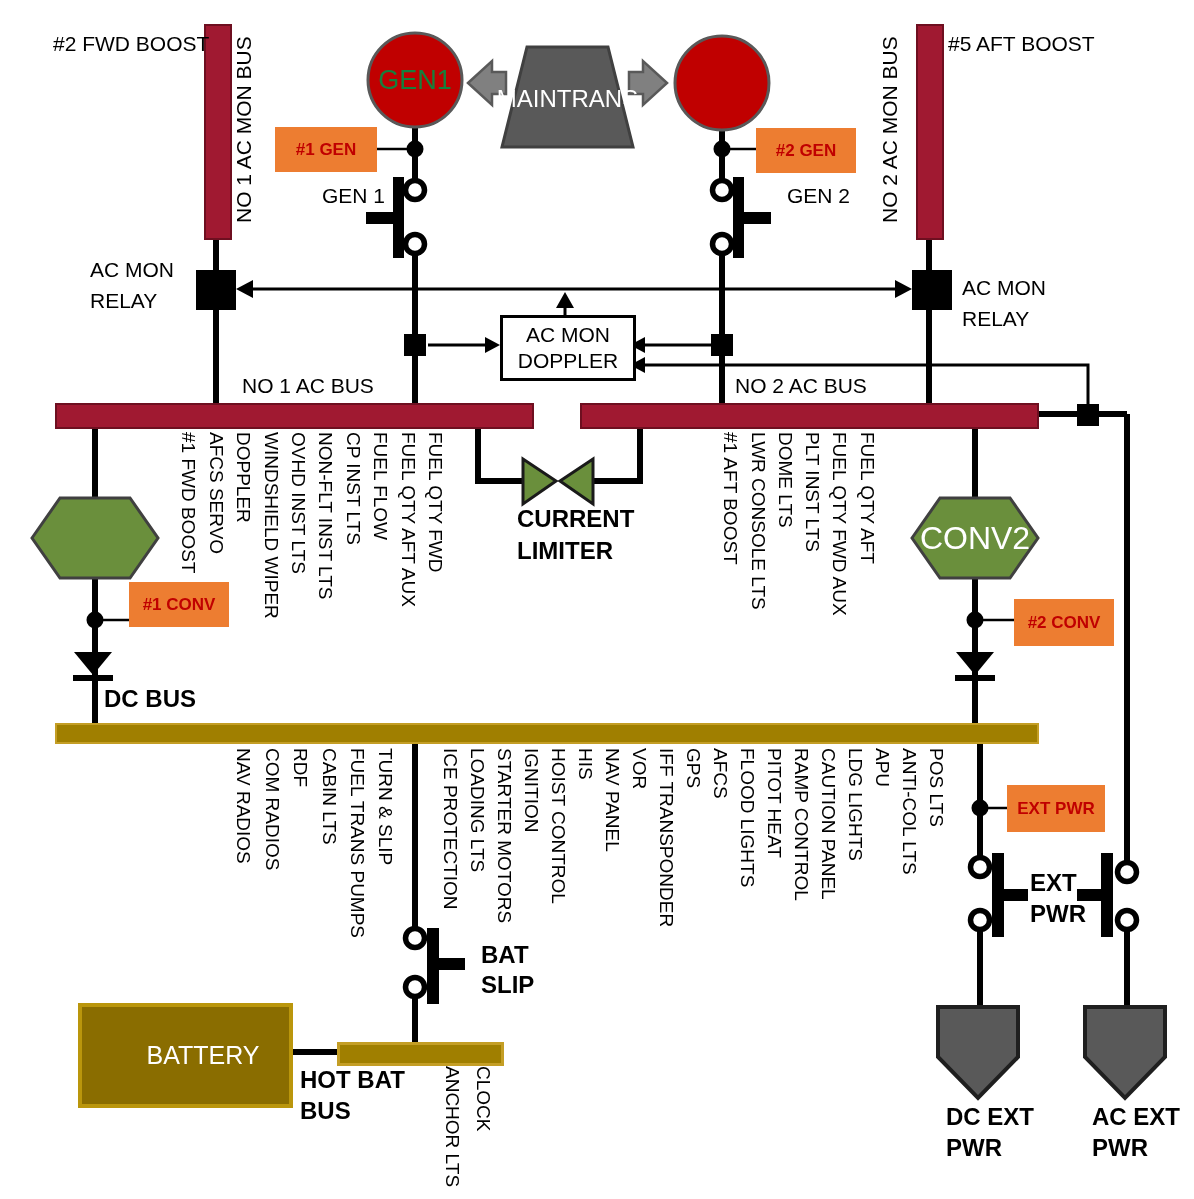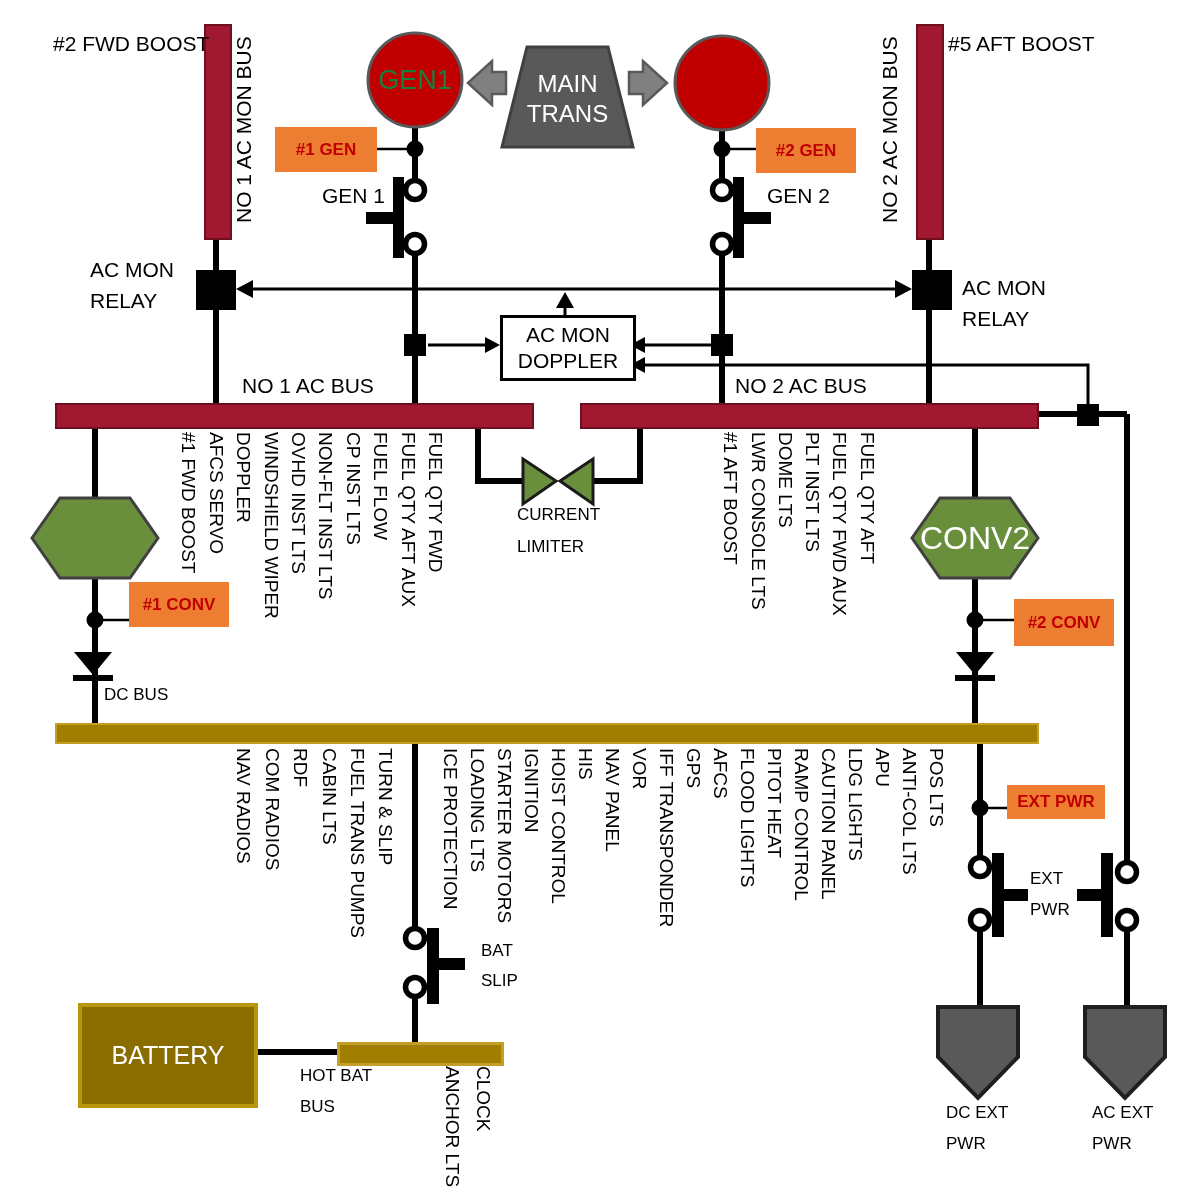--- a/index.html
+++ b/index.html
@@ -1,41 +1,41 @@
 <!DOCTYPE html>
 <html style="--bus_red: #A01931; --bus_red_border: #6E0F20; --gen_red: #C00000; --gold: #A07F00; --gold_border: #C49E25; --battery_gold: #8A6D00; --battery_border: #BA960C; --orange: #ED7D31; --orange_text: #C00000; --green: #6A8F3C; --gray: #595959;"><head>
 <meta charset="utf-8">
 <style>
   html,body{margin:0;padding:0;background:#fff;}
   .stage{position:relative;width:1194px;height:1199px;background:#ffffff;
          font-family:"Liberation Sans",sans-serif;color:#000;overflow:hidden;}
   svg.wires{position:absolute;left:0;top:0;z-index:0;}
   .lab{position:absolute;font-size:21px;white-space:nowrap;z-index:2;}
-  .lab22{font-size:17px;}
+  .lab22{font-size:24px;font-weight:bold;}
   .vbus{position:absolute;writing-mode:vertical-rl;transform:rotate(180deg);
         font-size:21px;white-space:nowrap;text-align:center;z-index:2;}
   .bar{position:absolute;background:var(--bus_red);border:2px solid var(--bus_red_border);z-index:1;}
   .goldbar{position:absolute;background:var(--gold);border:2px solid var(--gold_border);z-index:1;}
   .relay{position:absolute;width:40px;height:40px;background:#000;z-index:1;}
   .obox{position:absolute;background:var(--orange);color:var(--orange_text);
         font-weight:bold;font-size:17px;display:flex;align-items:center;
         justify-content:center;z-index:2;}
   .gencirc{position:absolute;width:94px;height:94px;display:flex;align-items:center;
         justify-content:center;color:#15803d;font-size:27px;z-index:2;}
-  .ovl{position:absolute;display:flex;flex-direction:column;align-items:center;
+  .ovl{position:absolute;display:flex;flex-direction:row;align-items:center;
         justify-content:center;color:#fff;z-index:2;}
   .ctrlbox{position:absolute;left:500px;top:315px;width:130px;height:60px;background:#fff;
         border:3px solid #000;display:flex;flex-direction:column;align-items:center;
         justify-content:center;font-size:21px;line-height:26px;z-index:2;}
   .feeders{position:absolute;display:flex;z-index:2;}
   .feeders>span{writing-mode:vertical-rl;text-orientation:mixed;font-size:19px;
         white-space:nowrap;width:var(--fw,27px);}
   .batbox{position:absolute;left:78px;top:1003px;width:172px;height:97px;
         background:var(--battery_gold);border:4px solid var(--battery_border);
-        display:flex;align-items:center;justify-content:center;color:#fff;font-size:25px;z-index:2;}
+        display:flex;align-items:center;justify-content:center;color:#fff;font-size:25px;z-index:2;padding-left:35px;}
 </style>
 </head>
 <body>
 
 <div class="stage">
 
   <svg class="wires" width="1194" height="1199" viewBox="0 0 1194 1199">
 
     <g stroke="#000" stroke-width="6" fill="none">
       <path d="M216 233 V274"></path>
@@ -172,35 +172,35 @@
   <div class="ovl" style="left:502px;top:58px;width:131px;height:82px;font-size:24px;line-height:30px">
     <span>MAIN</span>
     <span>TRANS</span>
   </div>
   <div class="ovl" style="left:912px;top:498px;width:126px;height:80px;font-size:32px">CONV2</div>
 
   <div class="obox" style="left:275px;top:127px;width:102px;height:45px">#1 GEN</div>
   <div class="obox" style="left:756px;top:128px;width:100px;height:45px">#2 GEN</div>
   <div class="obox" style="left:129px;top:582px;width:100px;height:45px">#1 CONV</div>
   <div class="obox" style="left:1014px;top:599px;width:100px;height:47px">#2 CONV</div>
-  <div class="obox" style="left:1007px;top:785px;width:98px;height:34px">EXT PWR</div>
+  <div class="obox" style="left:1007px;top:785px;width:98px;height:47px">EXT PWR</div>
 
   <div class="ctrlbox">
     <span>AC MON</span>
     <span>DOPPLER</span>
   </div>
 
   <div class="lab" style="left:53px;top:32px">#2 FWD BOOST</div>
   <div class="lab" style="left:948px;top:32px">#5 AFT BOOST</div>
   <div class="lab" style="left:90px;top:258px">AC MON</div>
   <div class="lab" style="left:90px;top:289px">RELAY</div>
   <div class="lab" style="left:962px;top:276px">AC MON</div>
   <div class="lab" style="left:962px;top:307px">RELAY</div>
   <div class="lab" style="left:322px;top:184px">GEN 1</div>
-  <div class="lab" style="left:767px;top:184px">GEN 2</div>
+  <div class="lab" style="left:787px;top:184px">GEN 2</div>
   <div class="lab" style="left:242px;top:374px">NO 1 AC BUS</div>
   <div class="lab" style="left:735px;top:374px">NO 2 AC BUS</div>
   <div class="lab lab22" style="left:517px;top:505px">CURRENT</div>
   <div class="lab lab22" style="left:517px;top:537px">LIMITER</div>
   <div class="lab lab22" style="left:104px;top:685px">DC BUS</div>
   <div class="lab lab22" style="left:481px;top:941px">BAT</div>
   <div class="lab lab22" style="left:481px;top:971px">SLIP</div>
   <div class="lab lab22" style="left:1030px;top:869px">EXT</div>
   <div class="lab lab22" style="left:1030px;top:900px">PWR</div>
   <div class="lab lab22" style="left:300px;top:1066px">HOT BAT</div>

